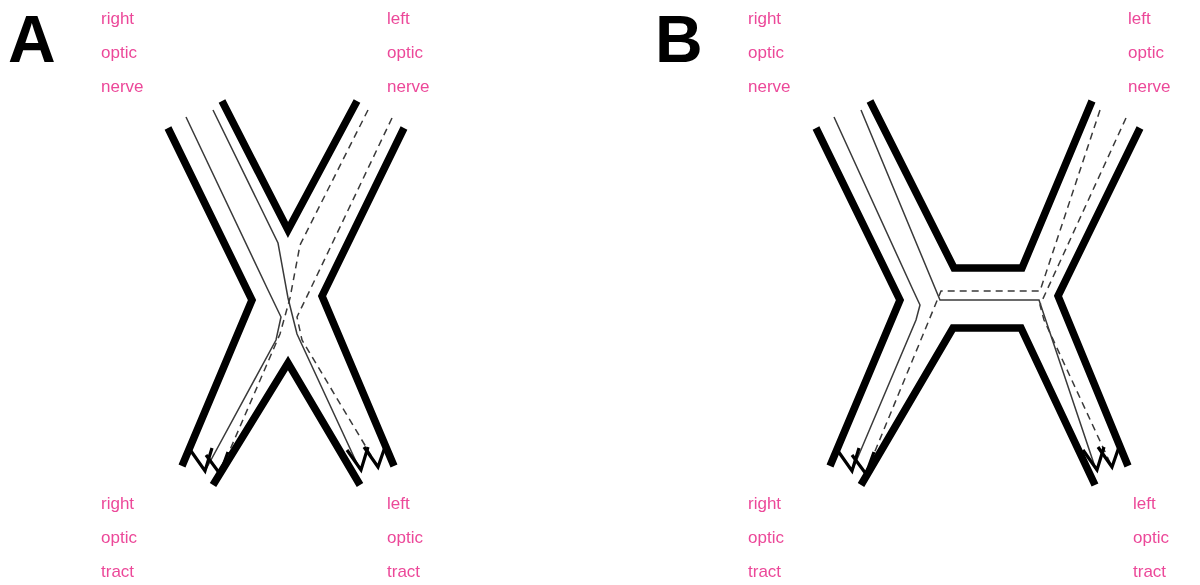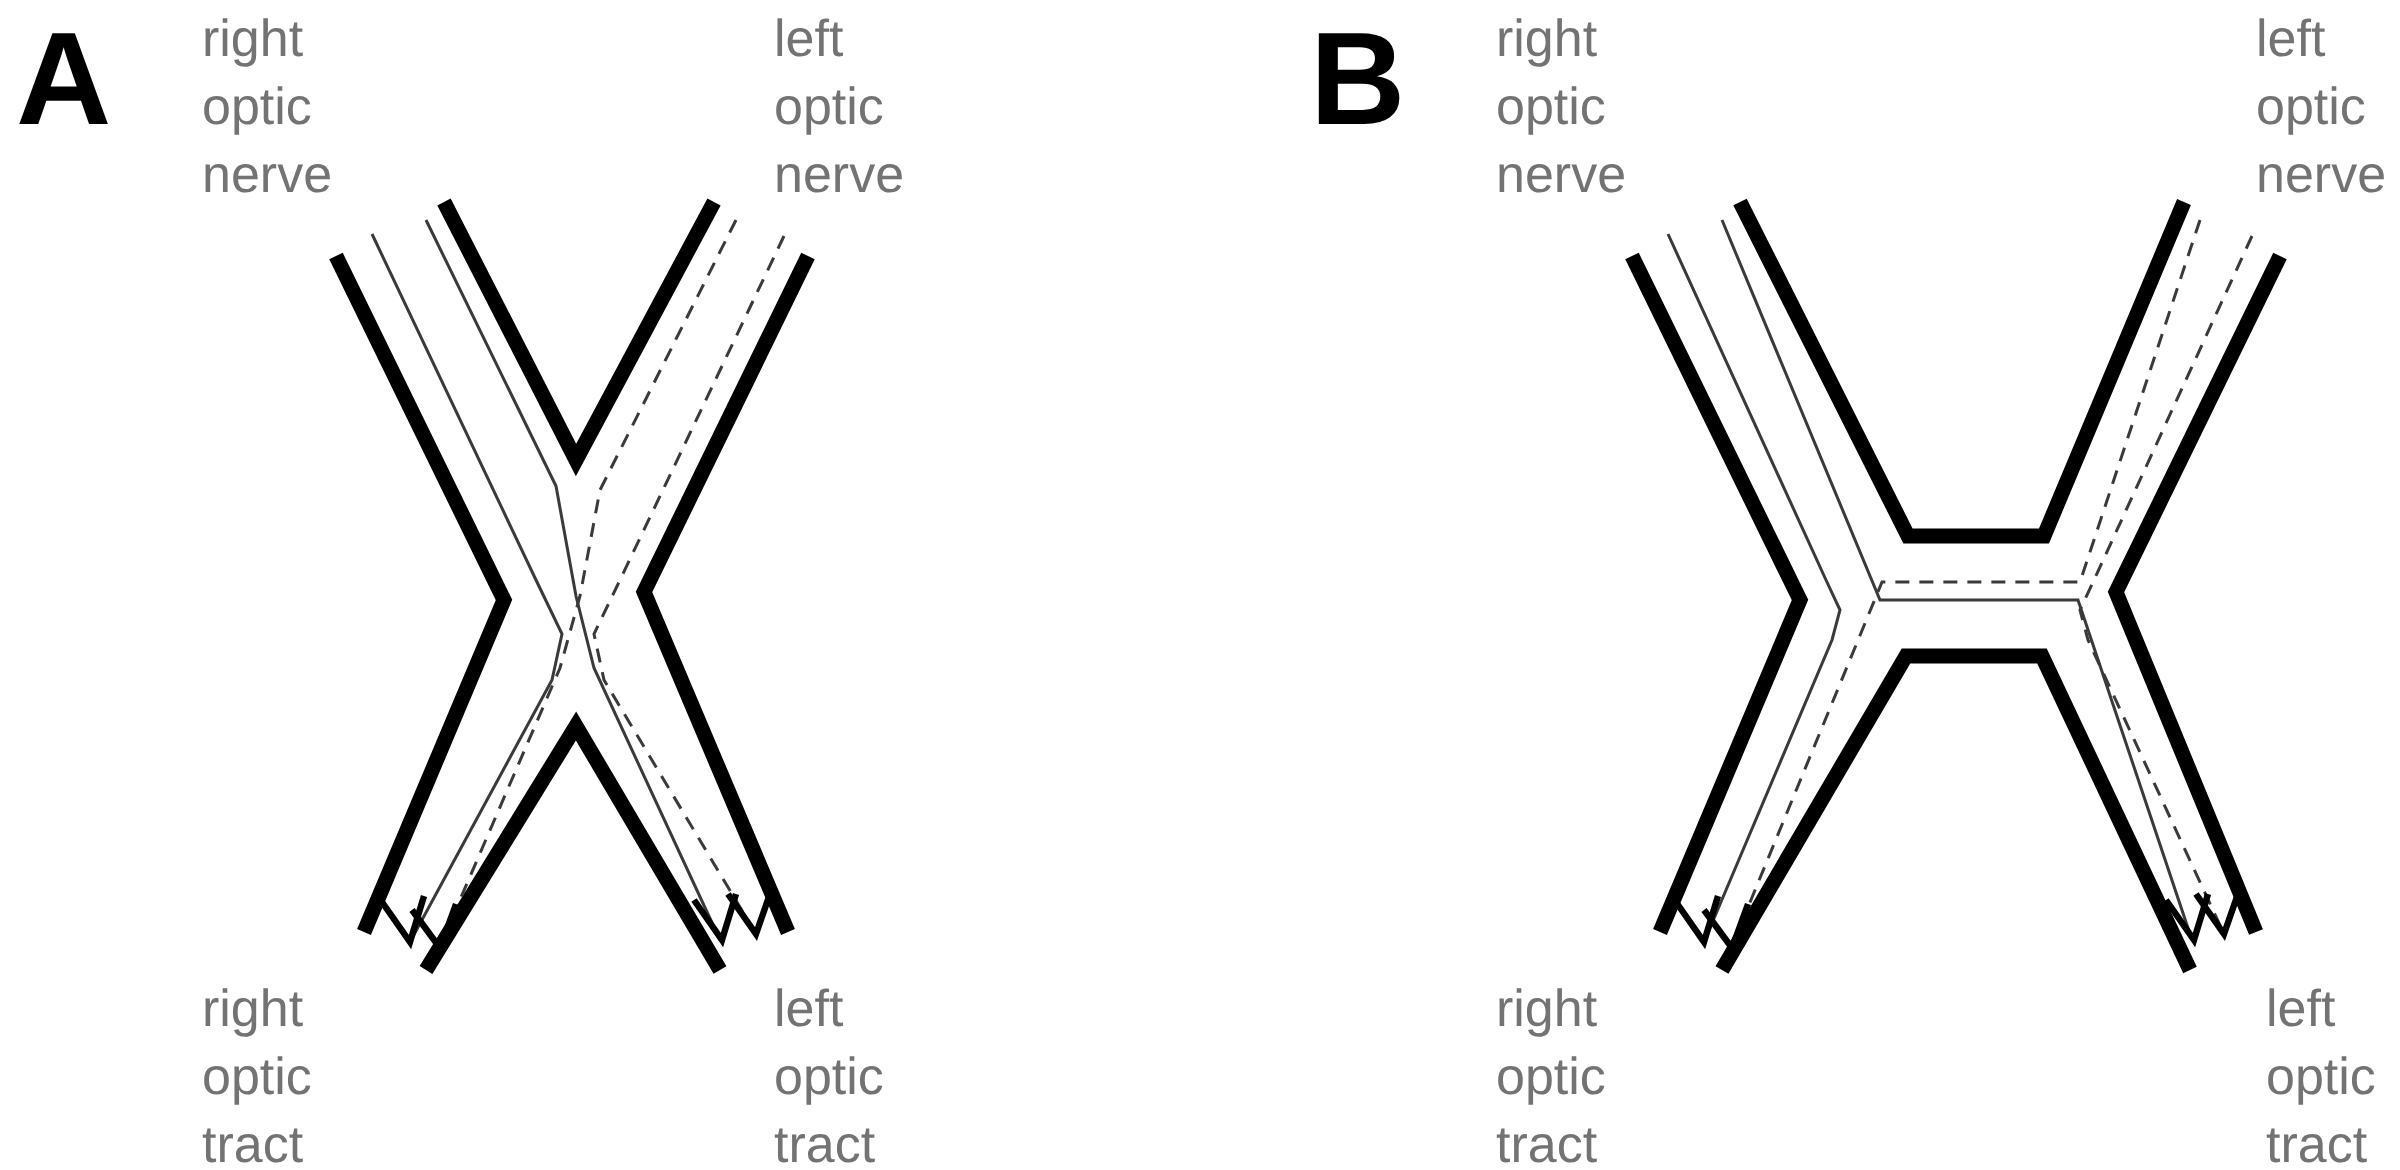--- a/index.html
+++ b/index.html
@@ -23,23 +23,23 @@
     font-family: "Liberation Sans", sans-serif;
     font-weight: bold;
     font-size: 66px;
     line-height: 66px;
     color: #000000;
     letter-spacing: -1px;
   }
   .nerve-label {
     position: absolute;
     font-family: "Liberation Sans", sans-serif;
-    font-size: 26px;
+    font-size: 17px;
     line-height: 34px;
-    color: #737373;
+    color: #ec4899;
     white-space: nowrap;
   }
   .nerve-label span {
     display: block;
   }
   svg.diagram-layer {
     position: absolute;
     left: 0;
     top: 0;
     width: 1200px;

